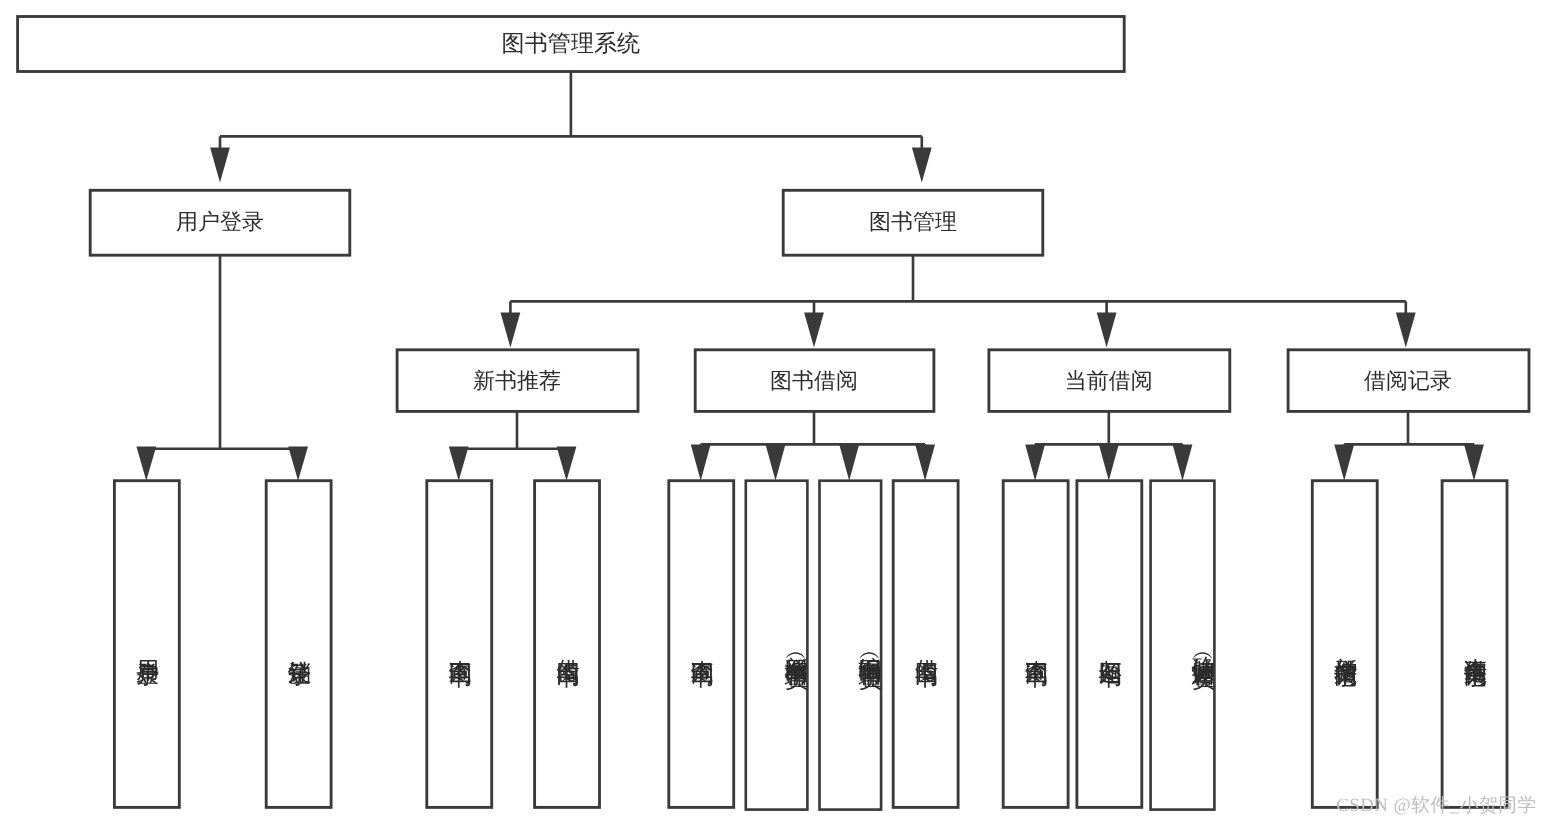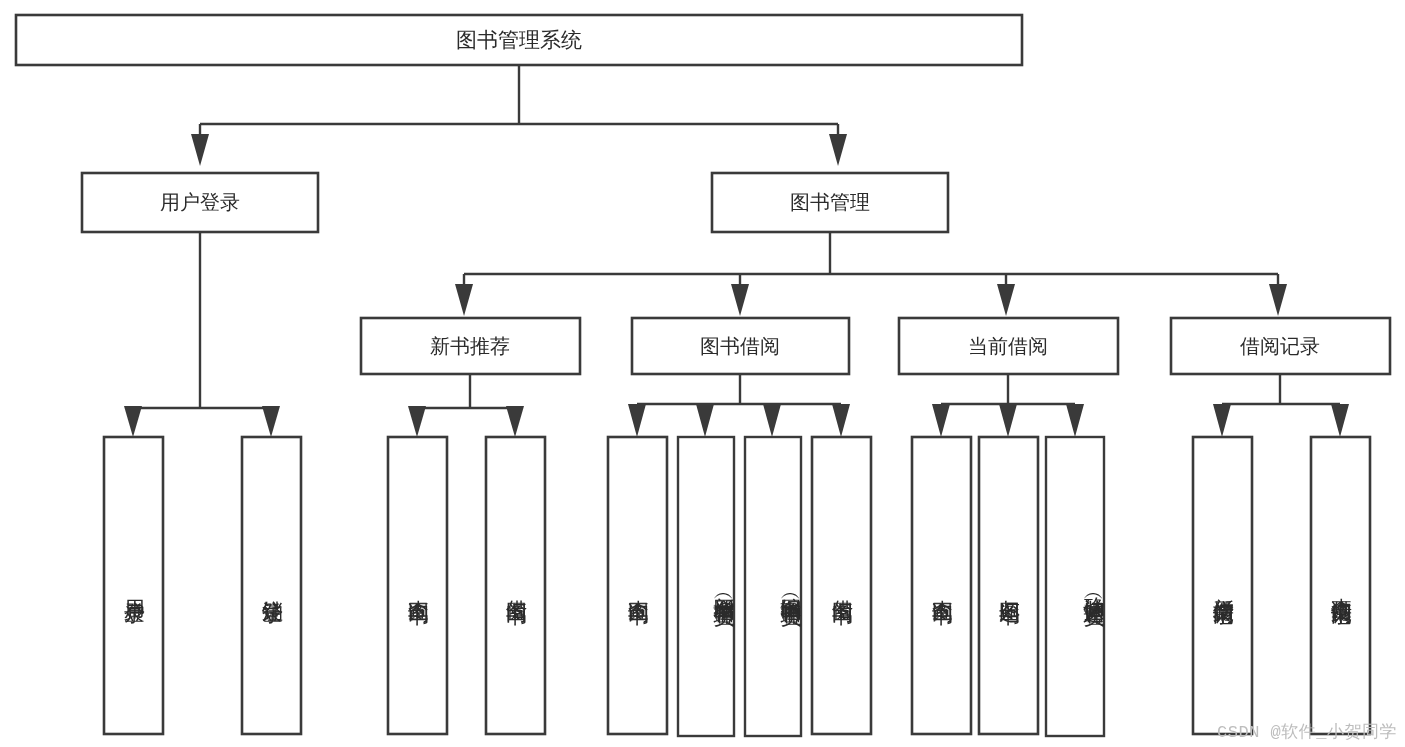--- a/index.html
+++ b/index.html
@@ -66,21 +66,21 @@
     text-orientation: upright;
     letter-spacing: 1.5px;
     white-space: nowrap;
     text-align: center;
     pointer-events: none;
   }
   .watermark {
     position: absolute;
     right: 8px;
     bottom: 4px;
-    font-family: Liberation Mono, monospace;
+    font-family: Liberation Serif, serif;
     font-size: 17px;
     color: #bdbdbd;
     letter-spacing: 0.5px;
     white-space: nowrap;
   }
 </style>
 </head>
 <body>
 
 <div id="diagram-root">

